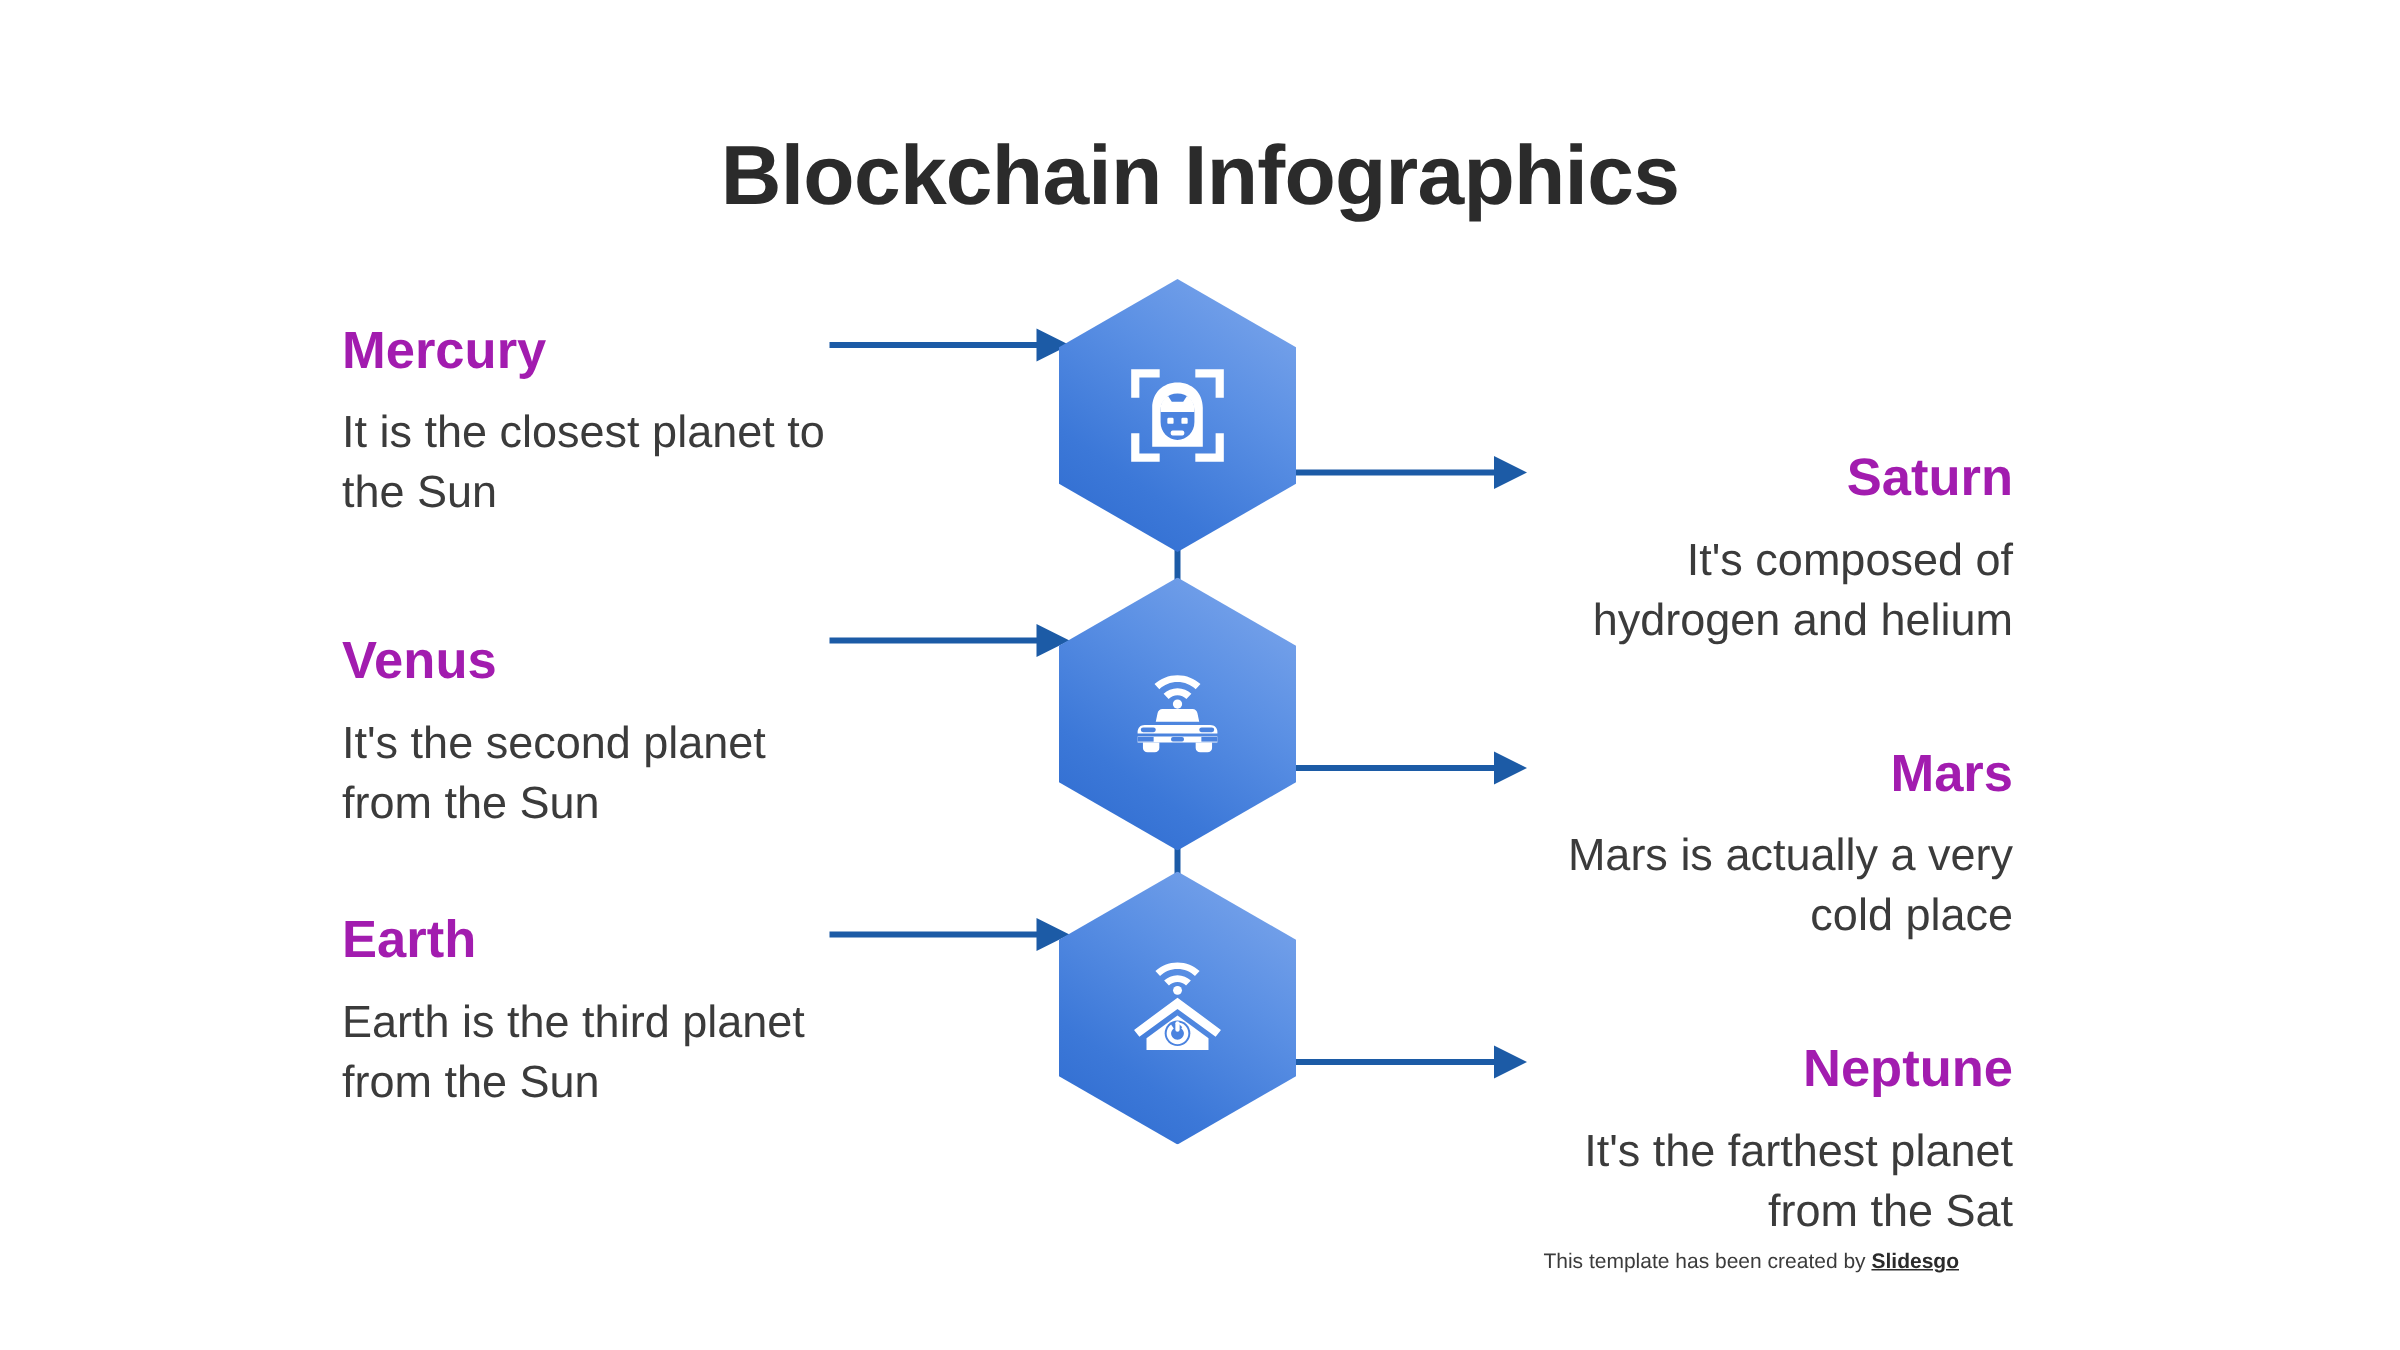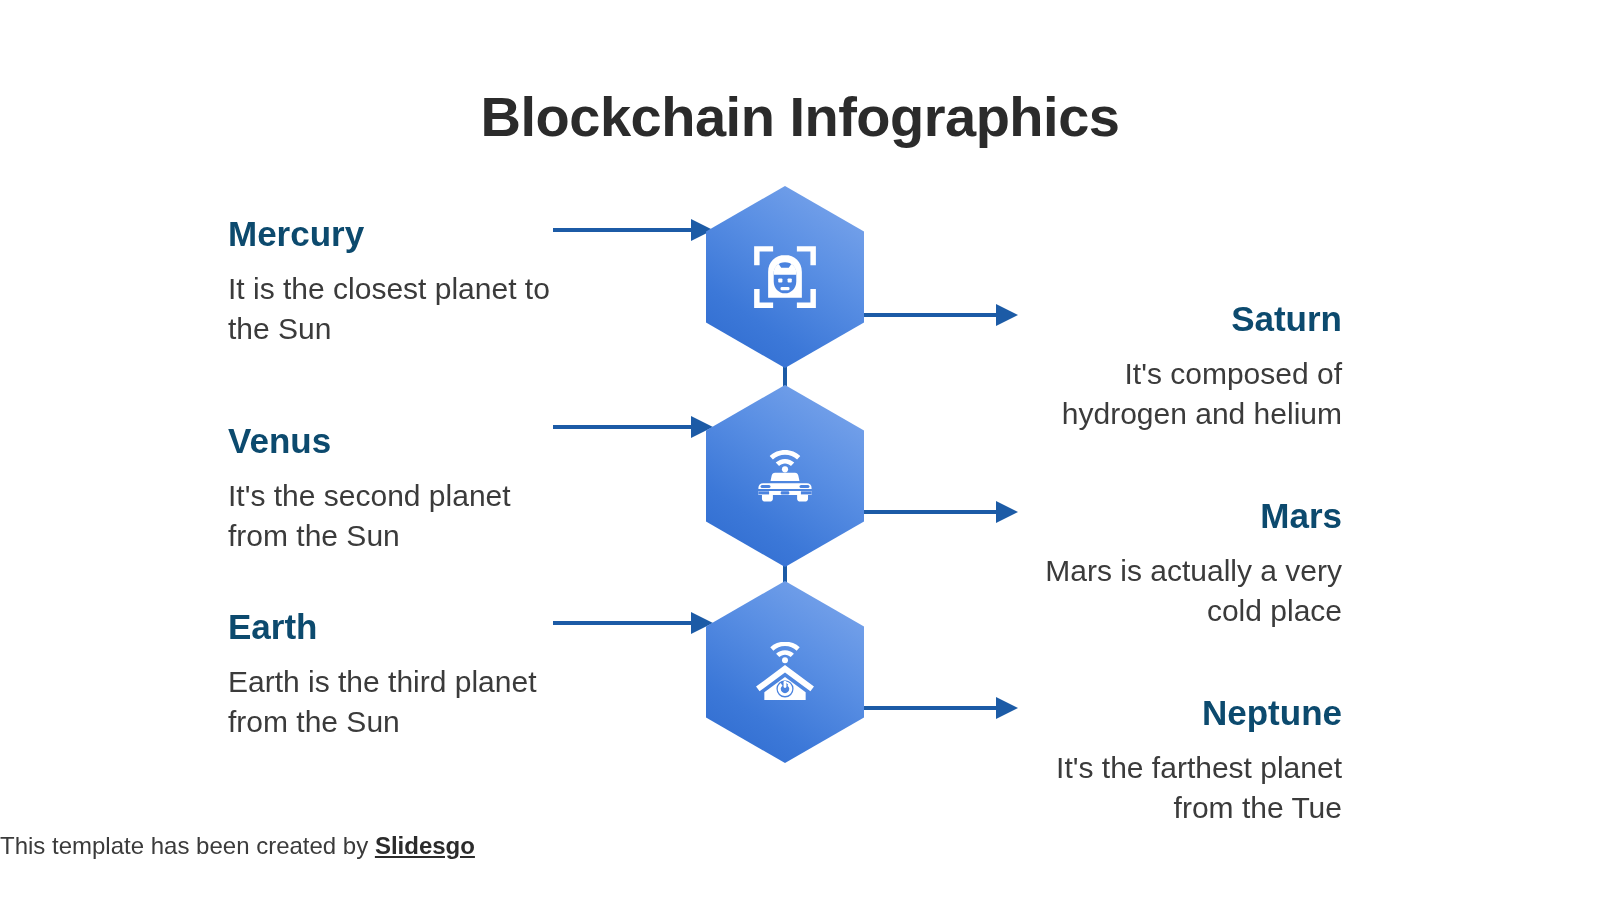--- a/index.html
+++ b/index.html
@@ -31,21 +31,21 @@
     letter-spacing: -0.5px;
     color: #2b2b2b;
   }
 
   
   .entry { position: absolute; }
 
   .entry .heading {
     font-size: 35px;
     font-weight: bold;
-    color: #0c4a6e;
+    color: #a21caf;
     line-height: 1.05;
     white-space: nowrap;
   }
 
   .entry .body {
     margin-top: 16px;
     font-size: 30px;
     line-height: 1.35;
     color: #3b3b3b;
     font-weight: normal;
@@ -127,22 +127,22 @@
   .arrow.a-out-1 { left: 858px; top: 304px;  width: 160px; }
   .arrow.a-out-2 { left: 858px; top: 501px;  width: 160px; }
   .arrow.a-out-3 { left: 858px; top: 697px;  width: 160px; }
 
   
   .footer {
     position: absolute;
     top: 832px;
     left: 0;
     width: 1306px;
-    text-align: left;
-    font-size: 24px;
+    text-align: right;
+    font-size: 14px;
     color: #3b3b3b;
   }
   .footer .brand {
     font-weight: bold;
     text-decoration: underline;
     color: #2b2b2b;
   }
 </style>
 </head>
 <body>
@@ -171,21 +171,21 @@
     <div class="body">It's composed of hydrogen and helium</div>
   </div>
 
   <div class="entry right e-mars">
     <div class="heading">Mars</div>
     <div class="body">Mars is actually a very cold place</div>
   </div>
 
   <div class="entry right e-neptune">
     <div class="heading">Neptune</div>
-    <div class="body">It's the farthest planet from the Tue</div>
+    <div class="body">It's the farthest planet from the Sat</div>
   </div>
 
   <div class="arrow a-in-1">
     <div class="shaft"></div>
     <div class="head"></div>
   </div>
   <div class="arrow a-in-2">
     <div class="shaft"></div>
     <div class="head"></div>
   </div>

